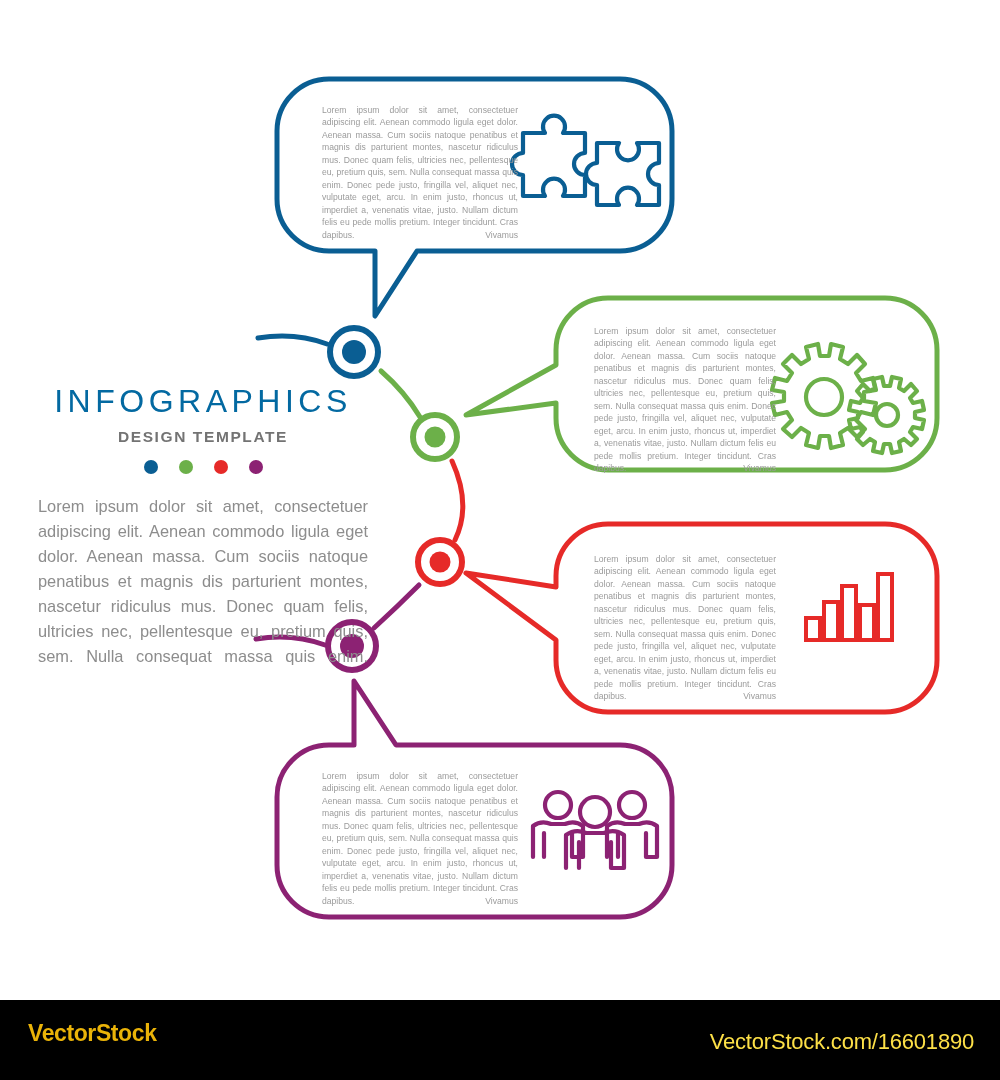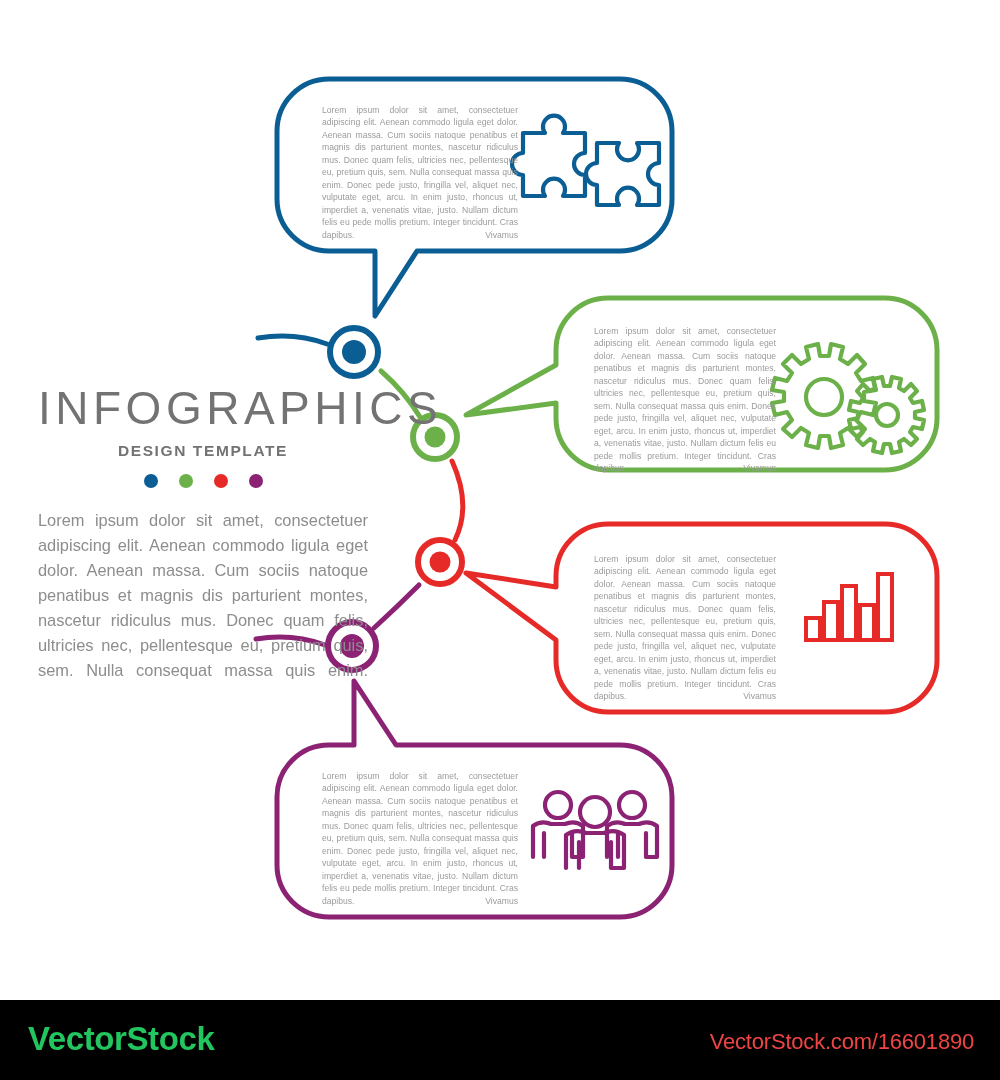--- a/index.html
+++ b/index.html
@@ -26,23 +26,23 @@
     height: 1000px;
   }
   
   .left-panel {
     position: absolute;
     left: 38px;
     top: 385px;
     width: 330px;
   }
   .title-main {
-    font-size: 46px;
+    font-size: 32px;
     letter-spacing: 4.5px;
-    color: #737373;
+    color: #0369a1;
     font-weight: 400;
     text-align: center;
     line-height: 1.0;
     margin: 0;
     white-space: nowrap;
   }
   .title-sub {
     font-size: 15.5px;
     letter-spacing: 1.6px;
     color: #737373;
@@ -88,31 +88,31 @@
     left: 0;
     top: 1000px;
     width: 1000px;
     height: 80px;
     background: #000000;
   }
   .footer-logo {
     position: absolute;
     left: 28px;
     top: 20px;
-    color: #22c55e;
-    font-size: 33px;
+    color: #eab308;
+    font-size: 23px;
     font-weight: 700;
     letter-spacing: -0.4px;
     font-family: "Liberation Sans", sans-serif;
   }
   .footer-url {
     position: absolute;
     right: 26px;
     top: 29px;
-    color: #ef4444;
+    color: #fde047;
     font-size: 22px;
     font-weight: 400;
     letter-spacing: -0.2px;
   }
 </style>
 </head>
 <body>
 
 <div id="canvas">
 

